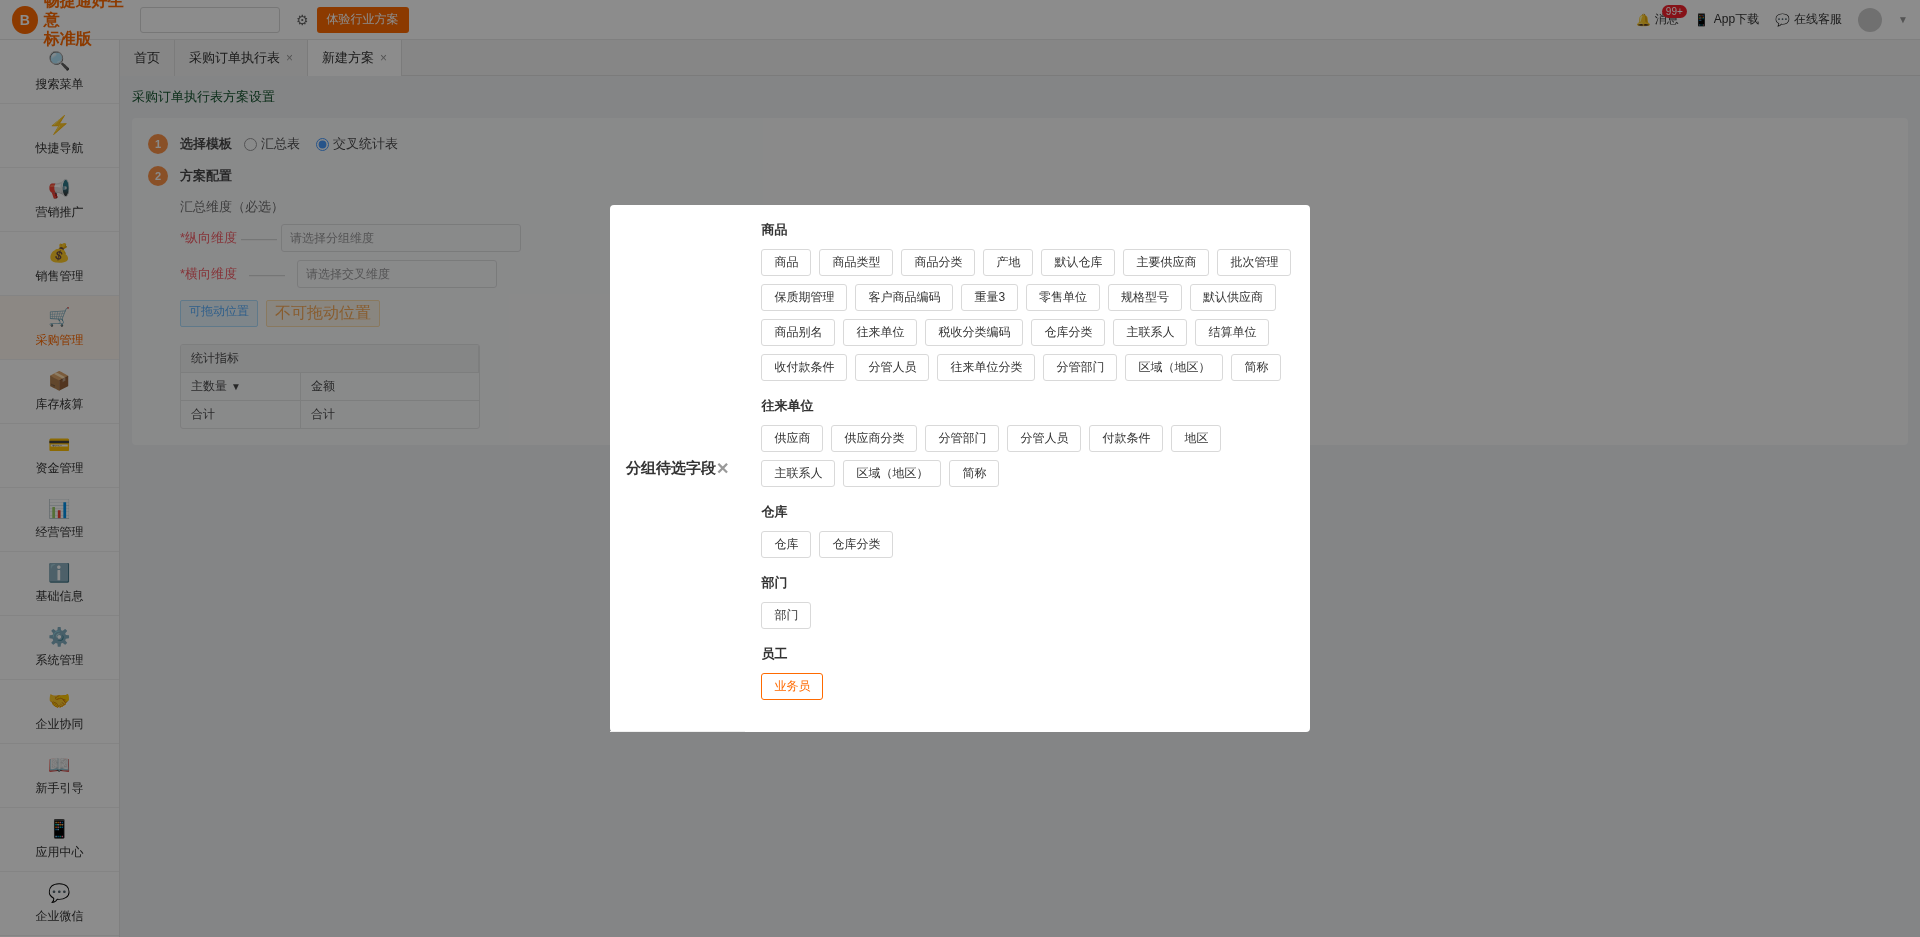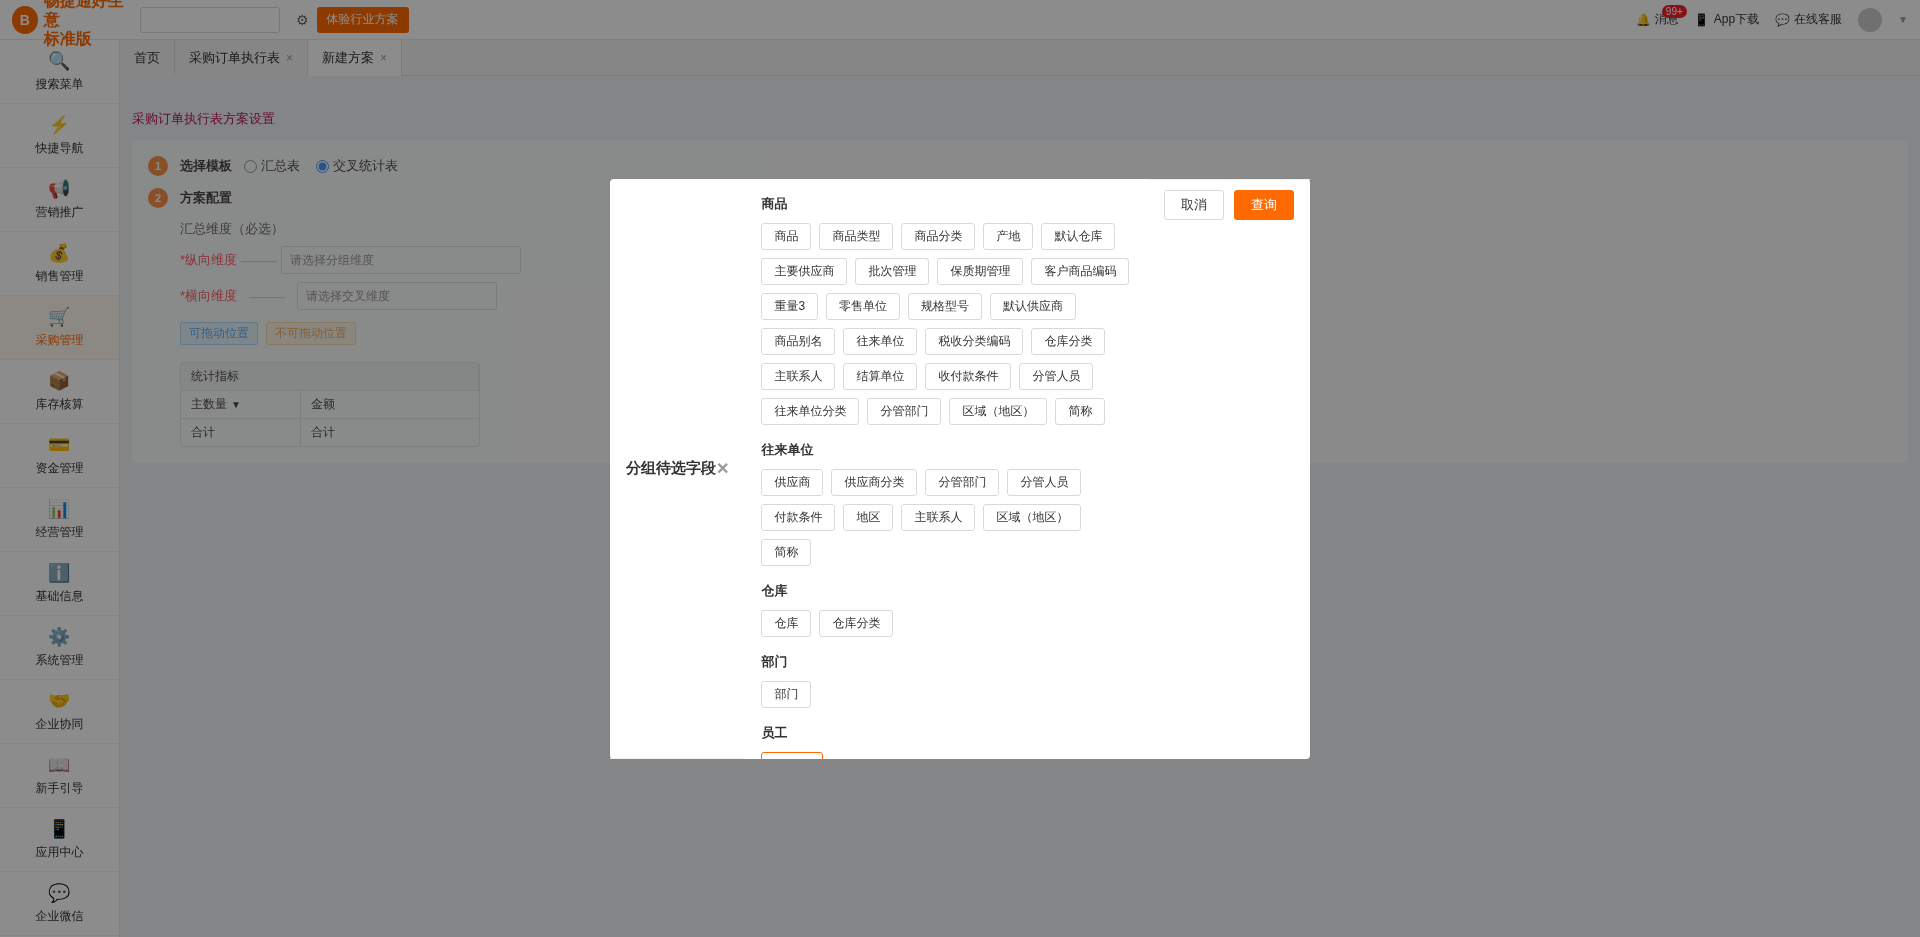--- a/index.html
+++ b/index.html
@@ -319,21 +319,21 @@
     <span>采购订单执行表</span>
     <span class="tab-close">×</span>
   </div>
   <div class="tab-item active">
     <span>新建方案</span>
     <span class="tab-close">×</span>
   </div>
 </div>
 
 <div class="content">
-  <div style="font-size:13px;color:#be185d;margin-bottom:12px;margin-top:22px;">采购订单执行表方案设置</div>
+  <div style="font-size:13px;color:#14532d;margin-bottom:12px;">采购订单执行表方案设置</div>
 
   <div class="bg-form">
     <div class="step-row">
       <div class="step-badge">1</div>
       <span class="step-label">选择模板</span>
       <div class="radio-group">
         <label><input type="radio" name="template" style="">汇总表</label>
         <label><input type="radio" name="template" checked="" style="">交叉统计表</label>
       </div>
     </div>
@@ -348,21 +348,21 @@
         <span style="color:#ccc;font-size:18px;">——</span>
         <input type="text" placeholder="请选择分组维度" style="width: 240px; height: 28px; border: 1px solid rgb(217, 217, 217); border-radius: 3px; padding: 0px 8px; font-size: 12px; color: rgb(187, 187, 187);">
       </div>
       <div style="display:flex;align-items:center;gap:12px;margin-bottom:12px;">
         <span style="color:#f5222d;font-size:13px;">*横向维度</span>
         <span style="color:#ccc;font-size:18px;">——</span>
         <input type="text" placeholder="请选择交叉维度" style="width: 200px; height: 28px; border: 1px solid rgb(217, 217, 217); border-radius: 3px; padding: 0px 8px; font-size: 12px; color: rgb(187, 187, 187);">
       </div>
       <div style="display:flex;gap:8px;margin-bottom:4px;">
         <span style="background:#e6f7ff;border:1px solid #91d5ff;border-radius:2px;padding:2px 8px;font-size:12px;color:#1890ff;">可拖动位置</span>
-        <span style="background:#fff7e6;border:1px solid #ffd591;border-radius:2px;padding:2px 8px;font-size:12px;color:#fa8c16;">不可拖动位置</span>
+        <span style="background:#fff7e6;border:1px solid #ffd591;border-radius:2px;padding:2px 8px;font-size:16px;color:#fa8c16;">不可拖动位置</span>
       </div>
       <div style="margin-top:17px;border:1px solid #e0e0e0;border-radius:3px;overflow:hidden;width:300px;">
         <div style="background:#f5f5f5;display:flex;border-bottom:1px solid #e0e0e0;">
           <div style="flex:1;padding:5px 10px;font-size:12px;border-right:1px solid #e0e0e0;">统计指标</div>
         </div>
         <div style="display:flex;border-bottom:1px solid #e0e0e0;">
           <div style="width:120px;padding:5px 10px;font-size:12px;border-right:1px solid #e0e0e0;display:flex;align-items:center;gap:4px;">
             主数量 <span style="font-size:10px;">▼</span>
           </div>
           <div style="flex:1;padding:5px 10px;font-size:12px;">金额</div>
@@ -453,18 +453,14 @@
           <div class="field-tag" style="border-color:#ff6a00;color:#ff6a00;">业务员</div>
         </div>
       </div>
 
     </div>
 
     <div class="modal-scrollbar-h">
       <div class="modal-scrollbar-h-thumb"></div>
     </div>
 
-    <div class="modal-footer">
-      <button class="btn btn-default">取消</button>
-      <button class="btn btn-primary">查询</button>
-    </div>
   </div>
 </div>
 
 </body></html>

